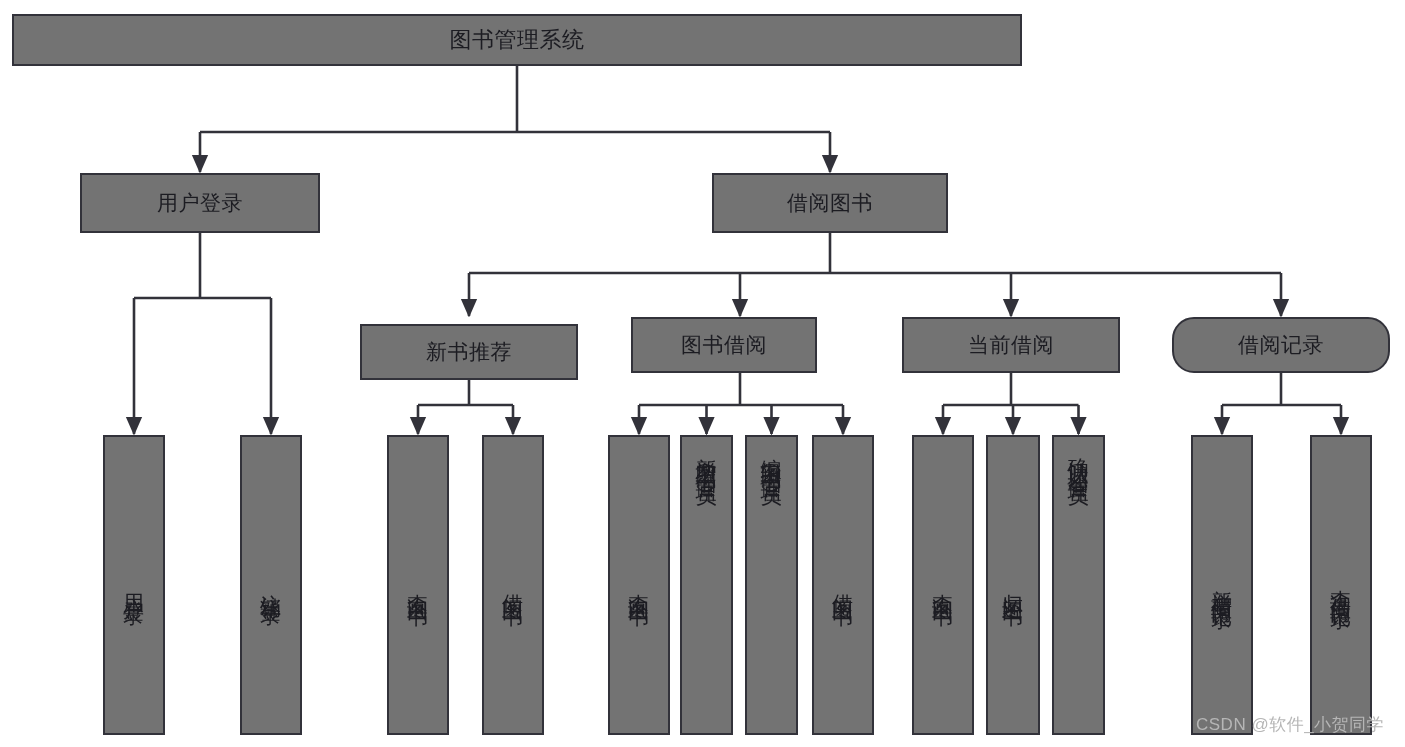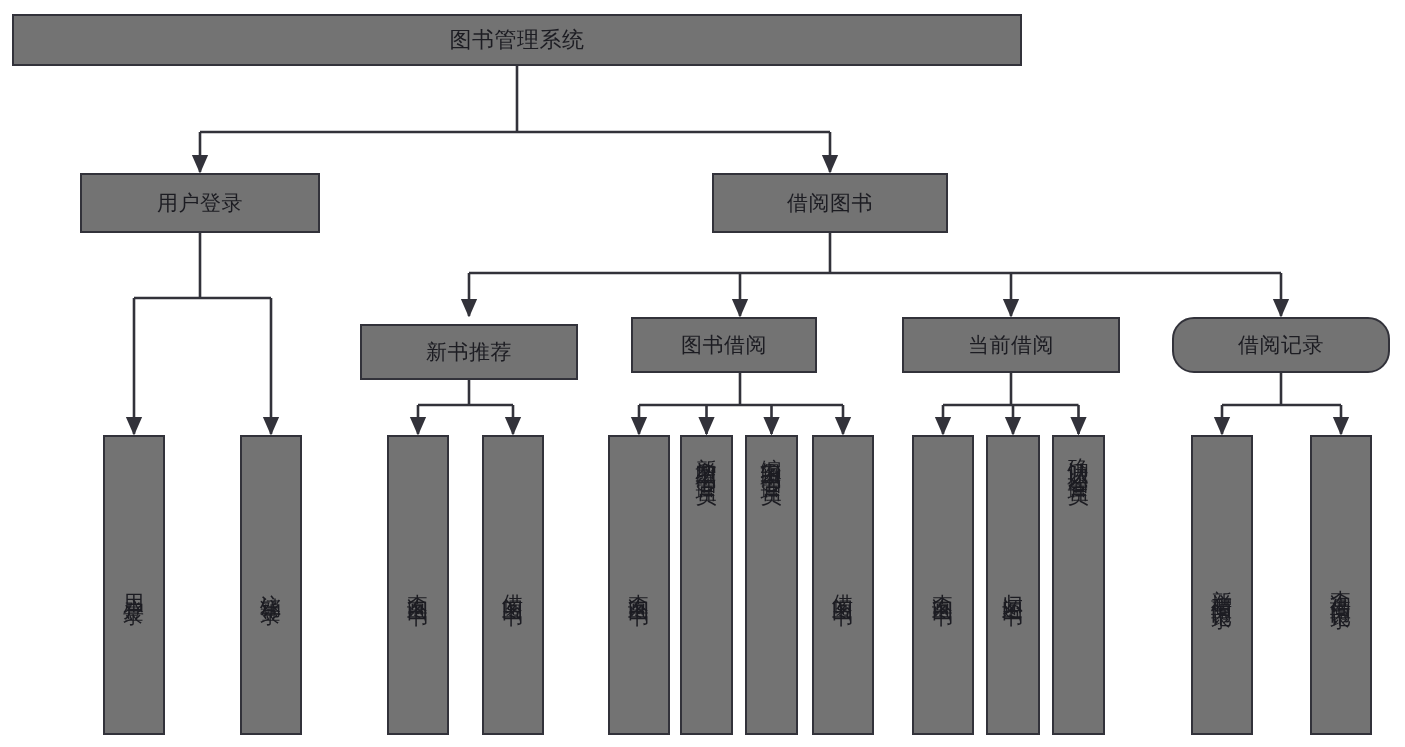--- a/index.html
+++ b/index.html
@@ -180,14 +180,15 @@
         <span class="node-label" style="color: rgb(28, 28, 34);">确认归还（管理员）</span>
       </div>
       <div class="node vert centered" style="left: 1191px; top: 435px; width: 62px; height: 300px; border-color: rgb(50, 50, 58);">
         <span class="node-label" style="color: rgb(28, 28, 34);">新增借阅记录</span>
       </div>
       <div class="node vert centered" style="left: 1310px; top: 435px; width: 62px; height: 300px; border-color: rgb(50, 50, 58);">
         <span class="node-label" style="color: rgb(28, 28, 34);">查询借阅记录</span>
       </div>
     </div>
 
+  <div class="watermark">CSDN @软件_小贺同学</div>
 
 </div>
 
 </body></html>

